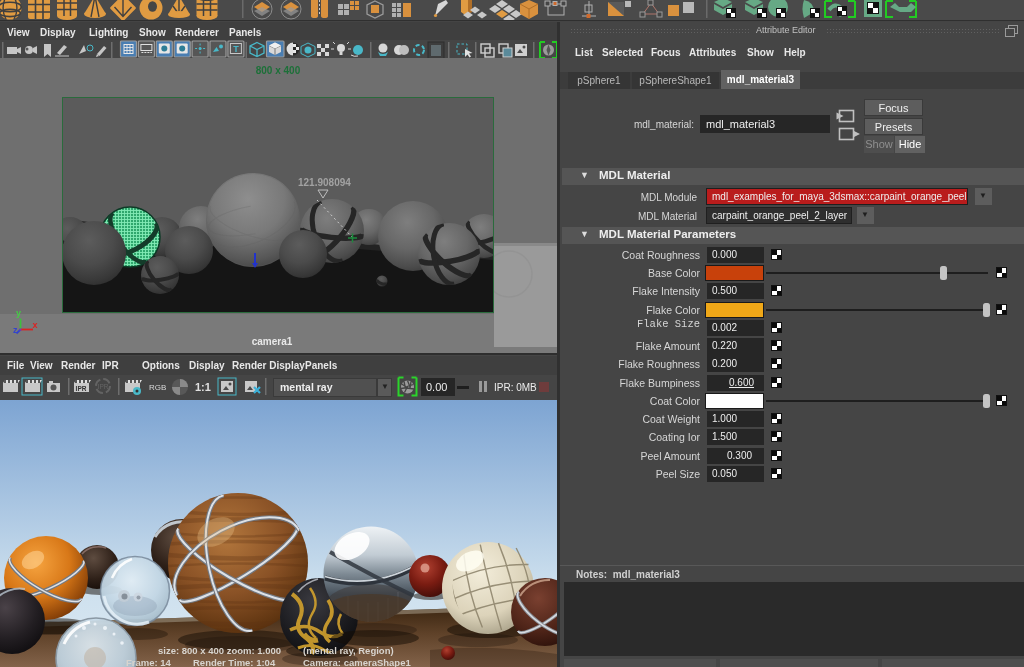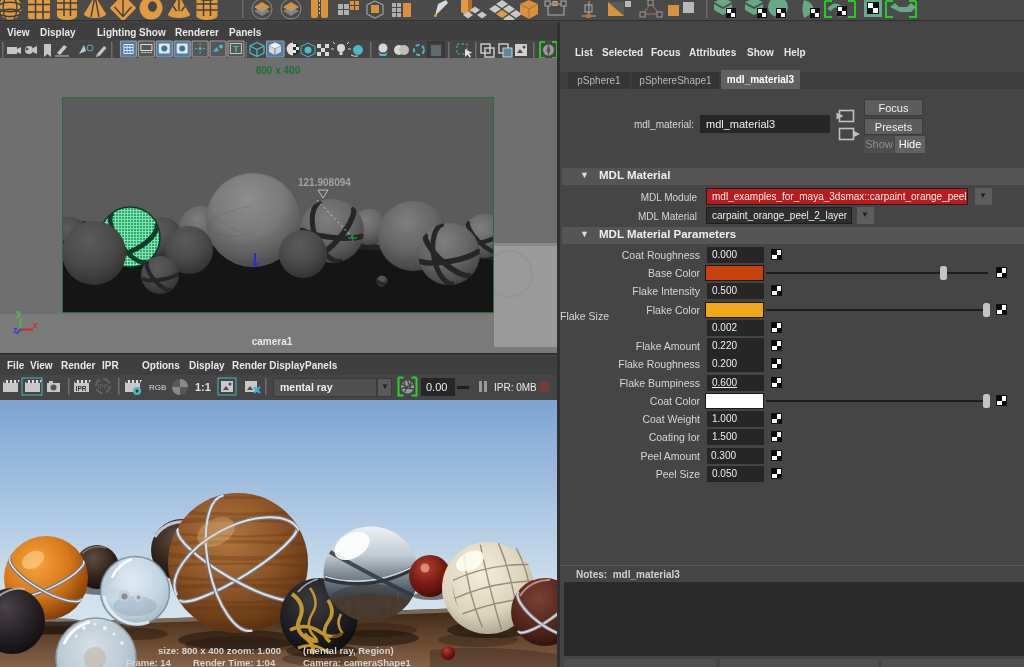--- a/index.html
+++ b/index.html
@@ -144,21 +144,21 @@
           <path d="M890 7 l5 -4 l4 4 h8 l4 -4 l5 4 l-5 5 h-11 z" fill="#66a985"></path>
         </g>
     </svg>
   </div>
 
   <div class="abs" style="left:0;top:22px;width:557px;height:331px;background:#6f6f6f;">
 
     <div class="abs" style="left:0;top:0;width:557px;height:18px;background:#3f3f3f;color:#e8e8e8;font-size:10px;font-weight:bold;">
       <span class="abs" style="left:7px;top:5px;">View</span>
       <span class="abs" style="left:40px;top:5px;">Display</span>
-      <span class="abs" style="left:89px;top:5px;margin-left:8px;">Lighting</span>
+      <span class="abs" style="left:89px;top:5px;">Lighting</span>
       <span class="abs" style="left:139px;top:5px;">Show</span>
       <span class="abs" style="left:175px;top:5px;">Renderer</span>
       <span class="abs" style="left:229px;top:5px;">Panels</span>
     </div>
 
     <div class="abs" style="left:0;top:18px;width:557px;height:18px;background:#454545;overflow:hidden;">
       <svg width="557" height="18">
           <g id="vptoolbar">
             <rect x="2" y="2" width="1.5" height="16" fill="#6e6e6e"></rect>
             <rect x="7" y="7" width="10" height="7" fill="#c6c6c6"></rect>
@@ -692,20 +692,27 @@
             <text x="126" y="266">Frame: 14</text>
             <text x="193" y="266">Render Time:  1:04</text>
             <text x="303" y="266">Camera: cameraShape1</text>
           </g>
         </svg>
     </div>
   </div>
 
   <div class="abs" style="left:560px;top:22px;width:464px;height:645px;background:#454545;">
 
+    <div class="abs" style="left:0;top:0;width:464px;height:18px;background:#454545;">
+      <div class="abs" style="left:10px;top:6px;width:180px;height:6px;background-image:radial-gradient(#606060 0.8px,transparent 0.9px);background-size:3px 3px;"></div>
+      <div class="abs" style="left:266px;top:6px;width:175px;height:6px;background-image:radial-gradient(#606060 0.8px,transparent 0.9px);background-size:3px 3px;"></div>
+      <span class="abs" style="left:196px;top:3px;font-size:9px;color:#c0c0c0;">Attribute Editor</span>
+      <div class="abs" style="left:448px;top:3px;width:10px;height:9px;border:1px solid #9a9a9a;background:#454545;"></div>
+      <div class="abs" style="left:445px;top:6px;width:10px;height:9px;border:1px solid #9a9a9a;background:#454545;"></div>
+    </div>
 
     <div class="abs" style="left:4px;top:18px;width:464px;height:22px;color:#e8e8e8;font-size:10px;font-weight:bold;">
       <span class="abs" style="left:11px;top:7px;">List</span>
       <span class="abs" style="left:38px;top:7px;">Selected</span>
       <span class="abs" style="left:87px;top:7px;">Focus</span>
       <span class="abs" style="left:125px;top:7px;">Attributes</span>
       <span class="abs" style="left:183px;top:7px;">Show</span>
       <span class="abs" style="left:220px;top:7px;">Help</span>
     </div>
 
@@ -780,21 +787,21 @@
     <div class="abs" style="left:145px;top:280px;width:59px;height:16px;background:#f0a818;border:1px solid #1a1a1a;"></div>
     <div class="abs" style="left:206px;top:287px;width:222px;height:2px;background:#1e1e1e;"></div>
     <div class="abs" style="left:423px;top:281px;width:7px;height:14px;background:#c4c4c4;border-radius:2.5px;"></div>
     <svg class="abs" style="left:436px;top:282px;" width="12" height="12">
         <rect x="0" y="0" width="11" height="11" fill="#111111"></rect>
         <rect x="1" y="1" width="5" height="5" fill="#0a0a0a"></rect>
         <rect x="6" y="1" width="4" height="5" fill="#ffffff"></rect>
         <rect x="1" y="6" width="5" height="4" fill="#ffffff"></rect>
         <rect x="6" y="6" width="4" height="4" fill="#0a0a0a"></rect>
       </svg>
-    <div class="abs" style="left:0;top:288px;width:140px;text-align:left;font-size:10.5px;color:#d6d6d6;">Flake Size</div>
+    <div class="abs" style="left:0;top:296px;width:140px;text-align:right;font-size:10.5px;color:#d6d6d6;font-family:Liberation Mono, monospace;">Flake Size</div>
     <div class="abs" style="left:147px;top:298px;width:57px;height:16px;background:#262626;color:#eeeeee;font-size:10px;line-height:16px;padding-left:5px;">0.002</div>
     <svg class="abs" style="left:211px;top:300px;" width="12" height="12">
         <rect x="0" y="0" width="11" height="11" fill="#111111"></rect>
         <rect x="1" y="1" width="5" height="5" fill="#0a0a0a"></rect>
         <rect x="6" y="1" width="4" height="5" fill="#ffffff"></rect>
         <rect x="1" y="6" width="5" height="4" fill="#ffffff"></rect>
         <rect x="6" y="6" width="4" height="4" fill="#0a0a0a"></rect>
       </svg>
     <div class="abs" style="left:0;top:318px;width:140px;text-align:right;font-size:10.5px;color:#d6d6d6;">Flake Amount</div>
     <div class="abs" style="left:147px;top:316px;width:57px;height:32px;background:#262626;color:#eeeeee;font-size:10px;line-height:16px;padding-left:5px;">0.220</div>
@@ -808,21 +815,21 @@
     <div class="abs" style="left:0;top:336px;width:140px;text-align:right;font-size:10.5px;color:#d6d6d6;">Flake Roughness</div>
     <div class="abs" style="left:147px;top:334px;width:57px;height:16px;background:#262626;color:#eeeeee;font-size:10px;line-height:16px;padding-left:5px;">0.200</div>
     <svg class="abs" style="left:211px;top:336px;" width="12" height="12">
         <rect x="0" y="0" width="11" height="11" fill="#111111"></rect>
         <rect x="1" y="1" width="5" height="5" fill="#0a0a0a"></rect>
         <rect x="6" y="1" width="4" height="5" fill="#ffffff"></rect>
         <rect x="1" y="6" width="5" height="4" fill="#ffffff"></rect>
         <rect x="6" y="6" width="4" height="4" fill="#0a0a0a"></rect>
       </svg>
     <div class="abs" style="left:0;top:355px;width:140px;text-align:right;font-size:10.5px;color:#d6d6d6;">Flake Bumpiness</div>
-    <div class="abs" style="left:147px;top:353px;width:57px;height:16px;background:#262626;color:#eeeeee;font-size:10px;line-height:16px;padding-left:5px;text-decoration:underline;">0.600</div>
+    <div class="abs" style="left:147px;top:353px;width:57px;height:16px;background:#262626;color:#eeeeee;font-size:10px;line-height:16px;padding-left:22px;text-decoration:underline;">0.600</div>
     <svg class="abs" style="left:211px;top:355px;" width="12" height="12">
         <rect x="0" y="0" width="11" height="11" fill="#111111"></rect>
         <rect x="1" y="1" width="5" height="5" fill="#0a0a0a"></rect>
         <rect x="6" y="1" width="4" height="5" fill="#ffffff"></rect>
         <rect x="1" y="6" width="5" height="4" fill="#ffffff"></rect>
         <rect x="6" y="6" width="4" height="4" fill="#0a0a0a"></rect>
       </svg>
     <div class="abs" style="left:0;top:373px;width:140px;text-align:right;font-size:10.5px;color:#d6d6d6;padding-left:40px;">Coat Color</div>
     <div class="abs" style="left:145px;top:371px;width:59px;height:16px;background:#ffffff;border:1px solid #1a1a1a;"></div>
     <div class="abs" style="left:206px;top:378px;width:222px;height:2px;background:#1e1e1e;"></div>
@@ -846,21 +853,21 @@
     <div class="abs" style="left:0;top:409px;width:140px;text-align:right;font-size:10.5px;color:#d6d6d6;">Coating Ior</div>
     <div class="abs" style="left:147px;top:407px;width:57px;height:16px;background:#262626;color:#eeeeee;font-size:10px;line-height:16px;padding-left:5px;">1.500</div>
     <svg class="abs" style="left:211px;top:409px;" width="12" height="12">
         <rect x="0" y="0" width="11" height="11" fill="#111111"></rect>
         <rect x="1" y="1" width="5" height="5" fill="#0a0a0a"></rect>
         <rect x="6" y="1" width="4" height="5" fill="#ffffff"></rect>
         <rect x="1" y="6" width="5" height="4" fill="#ffffff"></rect>
         <rect x="6" y="6" width="4" height="4" fill="#0a0a0a"></rect>
       </svg>
     <div class="abs" style="left:0;top:428px;width:140px;text-align:right;font-size:10.5px;color:#d6d6d6;">Peel Amount</div>
-    <div class="abs" style="left:147px;top:426px;width:57px;height:16px;background:#262626;color:#eeeeee;font-size:10px;line-height:16px;padding-left:4px;">0.300</div>
+    <div class="abs" style="left:147px;top:426px;width:57px;height:16px;background:#262626;color:#eeeeee;font-size:10px;line-height:16px;padding-left:20px;">0.300</div>
     <svg class="abs" style="left:211px;top:428px;" width="12" height="12">
         <rect x="0" y="0" width="11" height="11" fill="#111111"></rect>
         <rect x="1" y="1" width="5" height="5" fill="#0a0a0a"></rect>
         <rect x="6" y="1" width="4" height="5" fill="#ffffff"></rect>
         <rect x="1" y="6" width="5" height="4" fill="#ffffff"></rect>
         <rect x="6" y="6" width="4" height="4" fill="#0a0a0a"></rect>
       </svg>
     <div class="abs" style="left:0;top:446px;width:140px;text-align:right;font-size:10.5px;color:#d6d6d6;">Peel Size</div>
     <div class="abs" style="left:147px;top:444px;width:57px;height:16px;background:#262626;color:#eeeeee;font-size:10px;line-height:16px;padding-left:5px;">0.050</div>
     <svg class="abs" style="left:211px;top:446px;" width="12" height="12">

